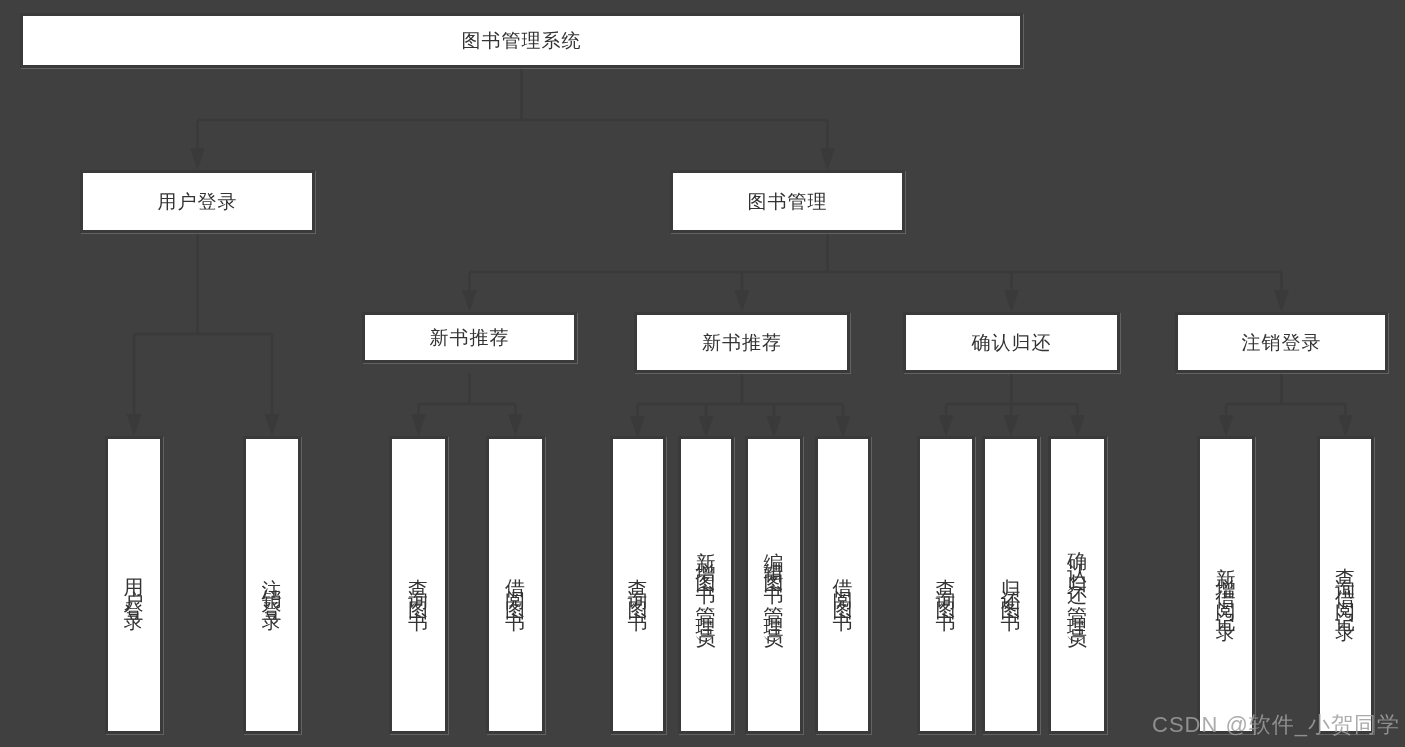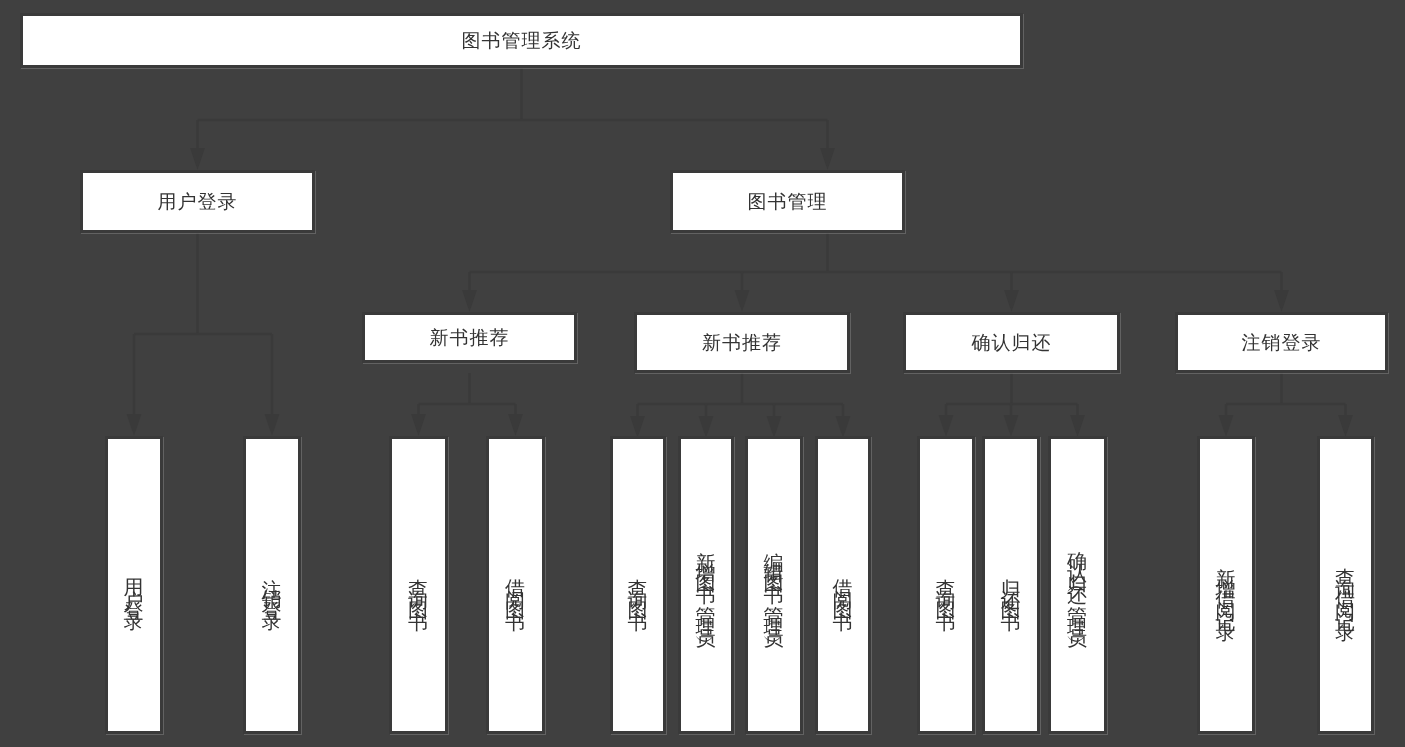--- a/index.html
+++ b/index.html
@@ -192,14 +192,15 @@
     <span class="vtext">确认归还（管理员）</span>
   </div>
 
   <div class="leaf" style="left:1197px;width:58px">
     <span class="vtext">新增借阅记录</span>
   </div>
   <div class="leaf" style="left:1317px;width:57px">
     <span class="vtext">查询借阅记录</span>
   </div>
 
+  <div class="watermark">CSDN @软件_小贺同学</div>
 
 </div>
 
 </body></html>

